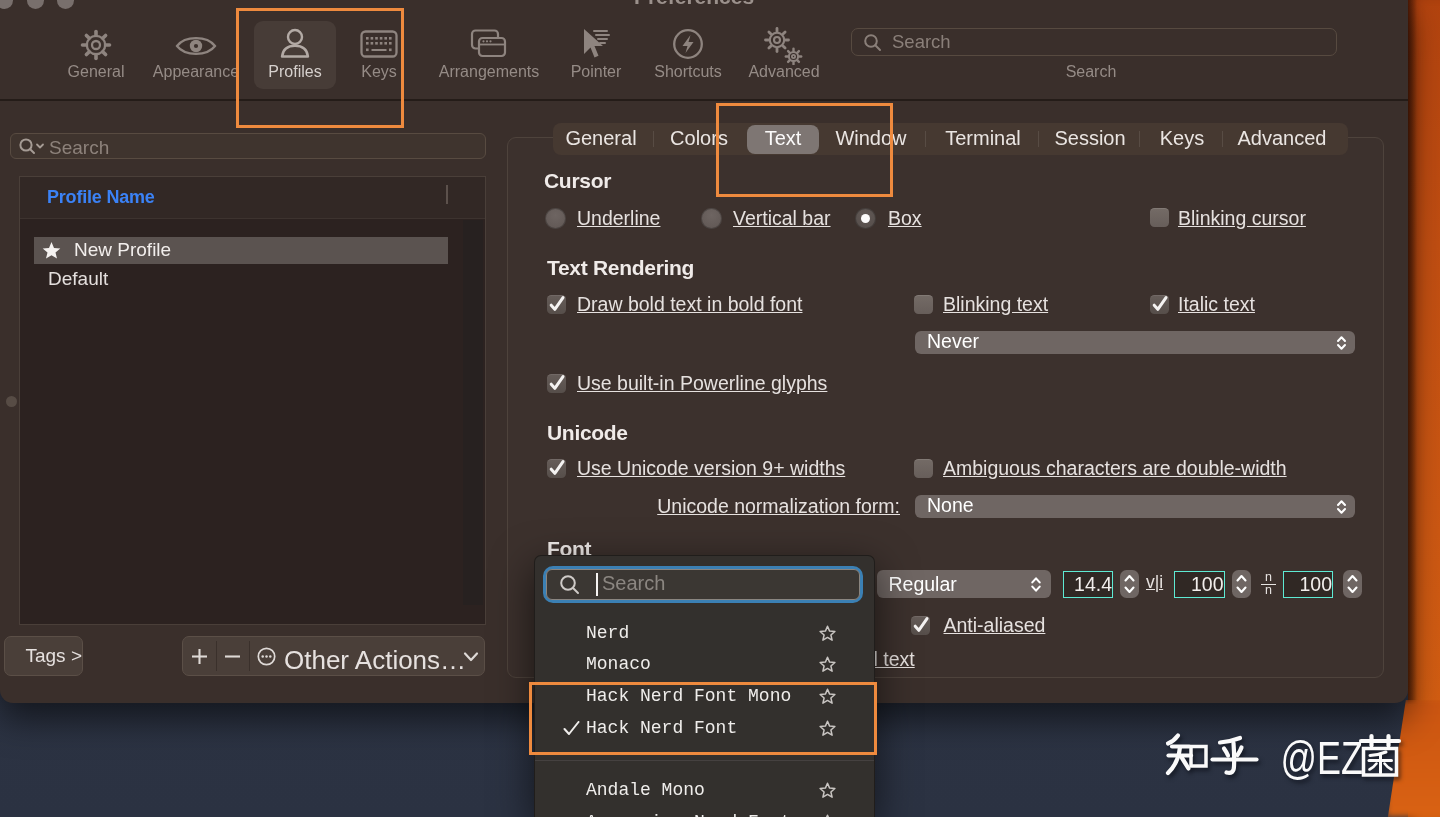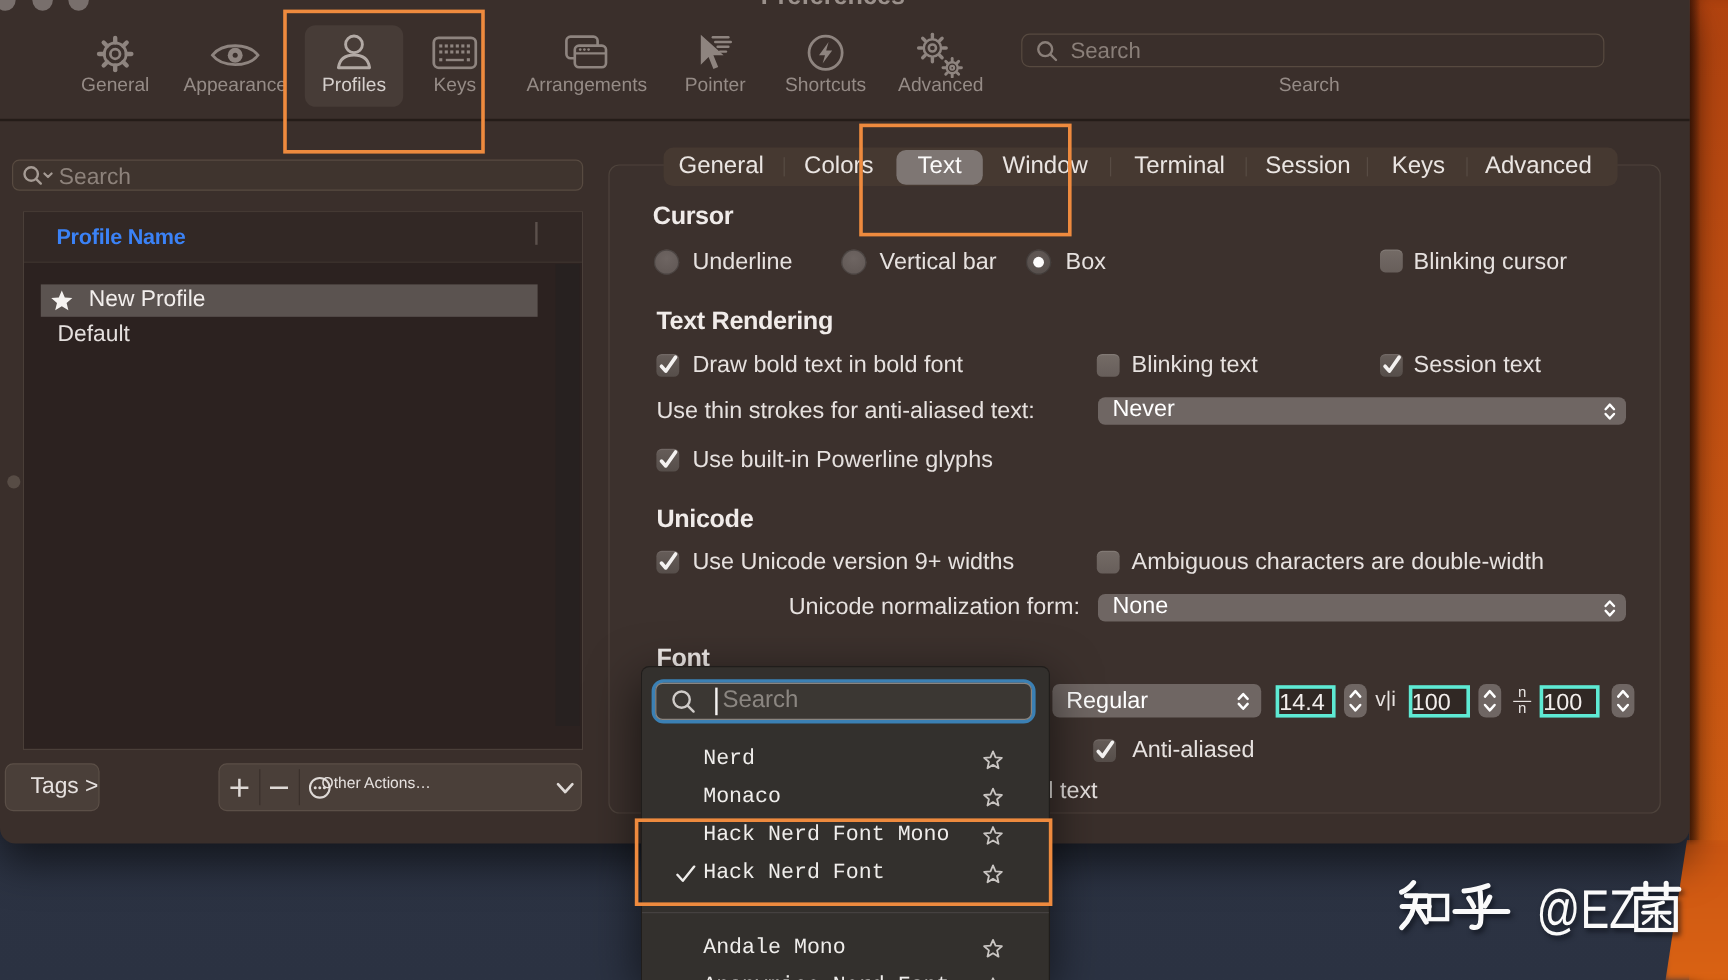--- a/index.html
+++ b/index.html
@@ -40,31 +40,31 @@
   
   #grpBox { position:absolute; left:507px; top:137px; width:877px; height:541px;
             border:1px solid #4e433c; border-radius:9px; background:rgba(255,255,255,0.012); }
   #tabs { position:absolute; left:553px; top:123px; width:795px; height:32px; border-radius:8px;
           background:#463931; }
   .tabDiv { position:absolute; top:8px; width:1px; height:16px; background:#584c44; }
   #tabSel { position:absolute; left:194px; top:1.5px; width:72px; height:29px; border-radius:8px;
             background:#7e7673; }
   .tabT { position:absolute; top:4px; font-size:20px; color:#eae5e2; white-space:nowrap; transform:translateX(-50%); }
   .h { position:absolute; font-size:21px; font-weight:bold; color:#f0ebe9; white-space:nowrap; letter-spacing:-0.3px; }
-  .lbl { position:absolute; font-size:19.5px; color:#e6e1df; white-space:nowrap; }
+  .lbl { position:absolute; font-size:19.5px; color:#e6e1df; white-space:nowrap;text-decoration:underline; }
   .cb { position:absolute; width:19px; height:19px; border-radius:4.5px; }
   .cbOn { background:linear-gradient(180deg,#665d59,#564e4a); box-shadow:inset 0 1px 0 rgba(255,255,255,.08); }
   .cbOff { background:linear-gradient(180deg,#746b66,#675e5a); box-shadow:inset 0 1px 0 rgba(255,255,255,.1); }
   .rad { position:absolute; width:21px; height:21px; border-radius:50%;
          background:radial-gradient(circle at 50% 35%,#6e6562,#5e5552); box-shadow:inset 0 0 0 1px rgba(0,0,0,.25); }
   .pop { position:absolute; height:23px; border-radius:6px; background:#6f6663; color:#ffffff;
          font-size:19.5px; }
   .pop .t { position:absolute; left:12px; top:-1px; }
-  .numF { position:absolute; height:27px; background:#302824; border:3px solid #5eead4;
-          color:#f2eeec; font-size:19.5px; text-align:left; }
+  .numF { position:absolute; height:27px; background:#302824; border:1px solid #5eead4;
+          color:#f2eeec; font-size:19.5px; text-align:right; }
   .step { position:absolute; width:19px; height:28px; border-radius:6.5px; background:#6f6663; }
   
   #fpop { position:absolute; left:534px; top:555px; width:341px; height:262px;
           background:#33302d; border-radius:7px 7px 0 0; box-shadow:0 12px 42px rgba(0,0,0,.6);
           border:1px solid #201d1b; border-bottom:none; }
   #fsWrap { position:absolute; left:8px; top:10px; width:320px; height:37px; border-radius:10px;
             border:3.5px solid #3b80b4; background:#3b3733; }
   #fsWrap .inner { position:absolute; inset:0; border:1px solid #8a8580; border-radius:6px; }
   #fsWrap span { position:absolute; left:56px; top:3px; font-size:20px; color:#8b8681; }
   .mrow { position:absolute; left:51px; font-size:18px; font-family:"Liberation Mono",monospace;
@@ -255,21 +255,21 @@
         </svg>
         <svg style="position:absolute;left:40px;top:10px" width="19" height="19" viewBox="0 0 19 19">
           <line x1="2" y1="9.5" x2="17" y2="9.5" stroke="#ded9d6" stroke-width="2.1"></line>
         </svg>
         <svg style="position:absolute;left:74px;top:10px" width="19" height="19" viewBox="0 0 19 19">
           <circle cx="9.5" cy="9.5" r="8.2" fill="none" stroke="#ded9d6" stroke-width="1.7"></circle>
           <circle cx="5.7" cy="9.5" r="1.25" fill="#ded9d6"></circle>
           <circle cx="9.5" cy="9.5" r="1.25" fill="#ded9d6"></circle>
           <circle cx="13.3" cy="9.5" r="1.25" fill="#ded9d6"></circle>
         </svg>
-        <span style="position:absolute;left:85px;top:8px;font-size:13px">Other Actions…</span>
+        <span style="position:absolute;left:101px;top:8px;font-size:26px">Other Actions…</span>
         <svg style="position:absolute;left:280px;top:14px" width="16" height="12" viewBox="0 0 16 12">
           <path d="M2,2.5 L8,9 L14,2.5" fill="none" stroke="#ded9d6" stroke-width="2.2" stroke-linecap="round" stroke-linejoin="round"></path>
         </svg>
       </div>
     </div>
     <div id="grpBox"></div>
     <div id="tabs">
       <div class="tabDiv" style="left:100px"></div>
       <div class="tabDiv" style="left:372px"></div>
       <div class="tabDiv" style="left:485px"></div>
@@ -300,23 +300,22 @@
     <div class="h" style="left:547px;top:255.5px">Text Rendering</div>
     <div class="cb cbOn" style="left:547px;top:295px"><svg style="overflow:visible" width="19" height="19" viewBox="0 0 19 19">
         <path d="M4.2,10.2 l3.6,4.1 L16,2.6" fill="none" stroke="#f4f2f1" stroke-width="3" stroke-linecap="round" stroke-linejoin="round"></path>
       </svg></div>
     <div class="lbl" style="left:577px;top:293px">Draw bold text in bold font</div>
     <div class="cb cbOff" style="left:914px;top:295px"></div>
     <div class="lbl" style="left:943px;top:293px">Blinking text</div>
     <div class="cb cbOn" style="left:1150px;top:295px"><svg style="overflow:visible" width="19" height="19" viewBox="0 0 19 19">
         <path d="M4.2,10.2 l3.6,4.1 L16,2.6" fill="none" stroke="#f4f2f1" stroke-width="3" stroke-linecap="round" stroke-linejoin="round"></path>
       </svg></div>
-    <div class="lbl" style="left:1178px;top:293px">Session text</div>
-
-    <div class="lbl" style="left:547px;top:330.5px">Use thin strokes for anti-aliased text:</div>
+    <div class="lbl" style="left:1178px;top:293px">Italic text</div>
+
     <div class="pop" style="left:915px;top:330.5px;width:440px">
       <div class="t">Never</div>
       <svg style="position:absolute;right:7px;top:3px" width="13" height="18" viewBox="0 0 13 18">
         <path d="M3,7 L6.5,3.2 L10,7 M3,11 L6.5,14.8 L10,11" fill="none" stroke="#fff" stroke-width="2" stroke-linecap="round" stroke-linejoin="round"></path>
       </svg>
     </div>
     <div class="cb cbOn" style="left:547px;top:373.5px"><svg style="overflow:visible" width="19" height="19" viewBox="0 0 19 19">
         <path d="M4.2,10.2 l3.6,4.1 L16,2.6" fill="none" stroke="#f4f2f1" stroke-width="3" stroke-linecap="round" stroke-linejoin="round"></path>
       </svg></div>
     <div class="lbl" style="left:577px;top:371.5px">Use built-in Powerline glyphs</div>

